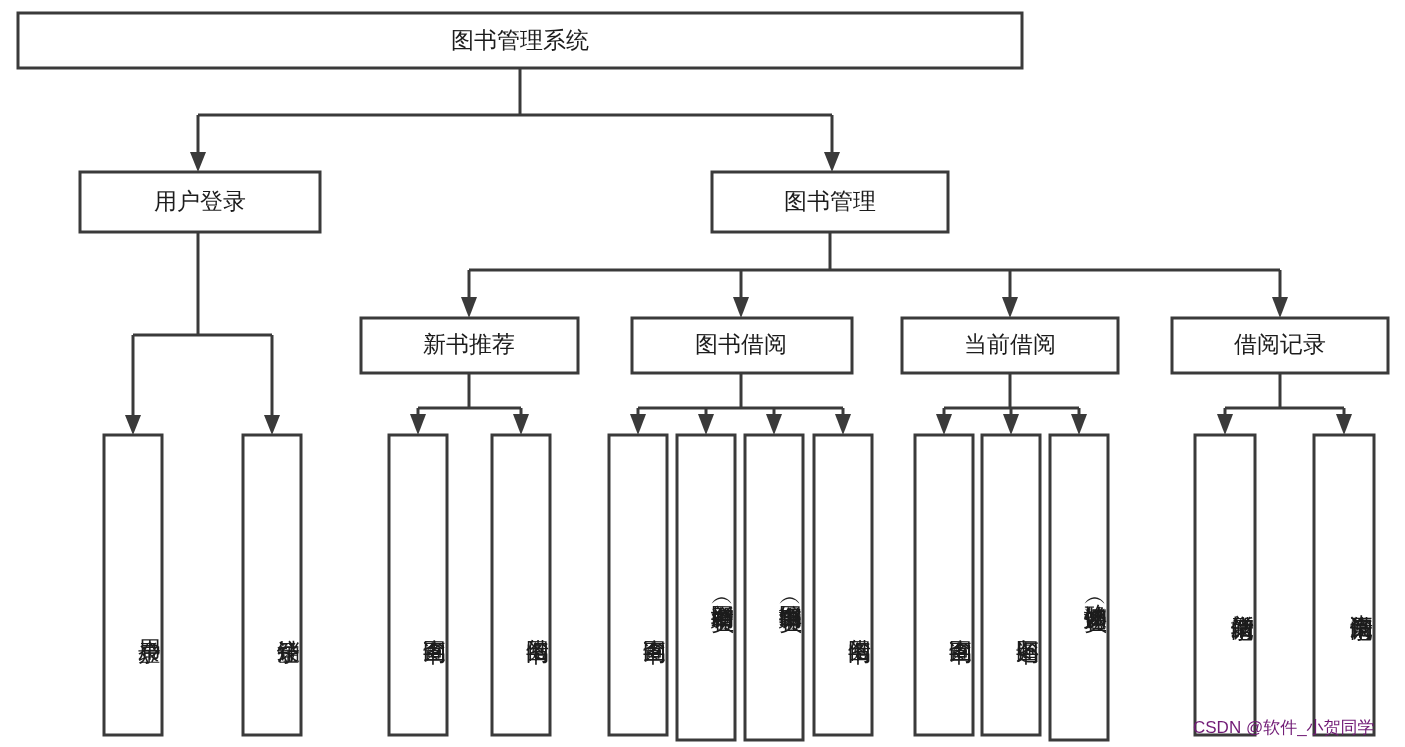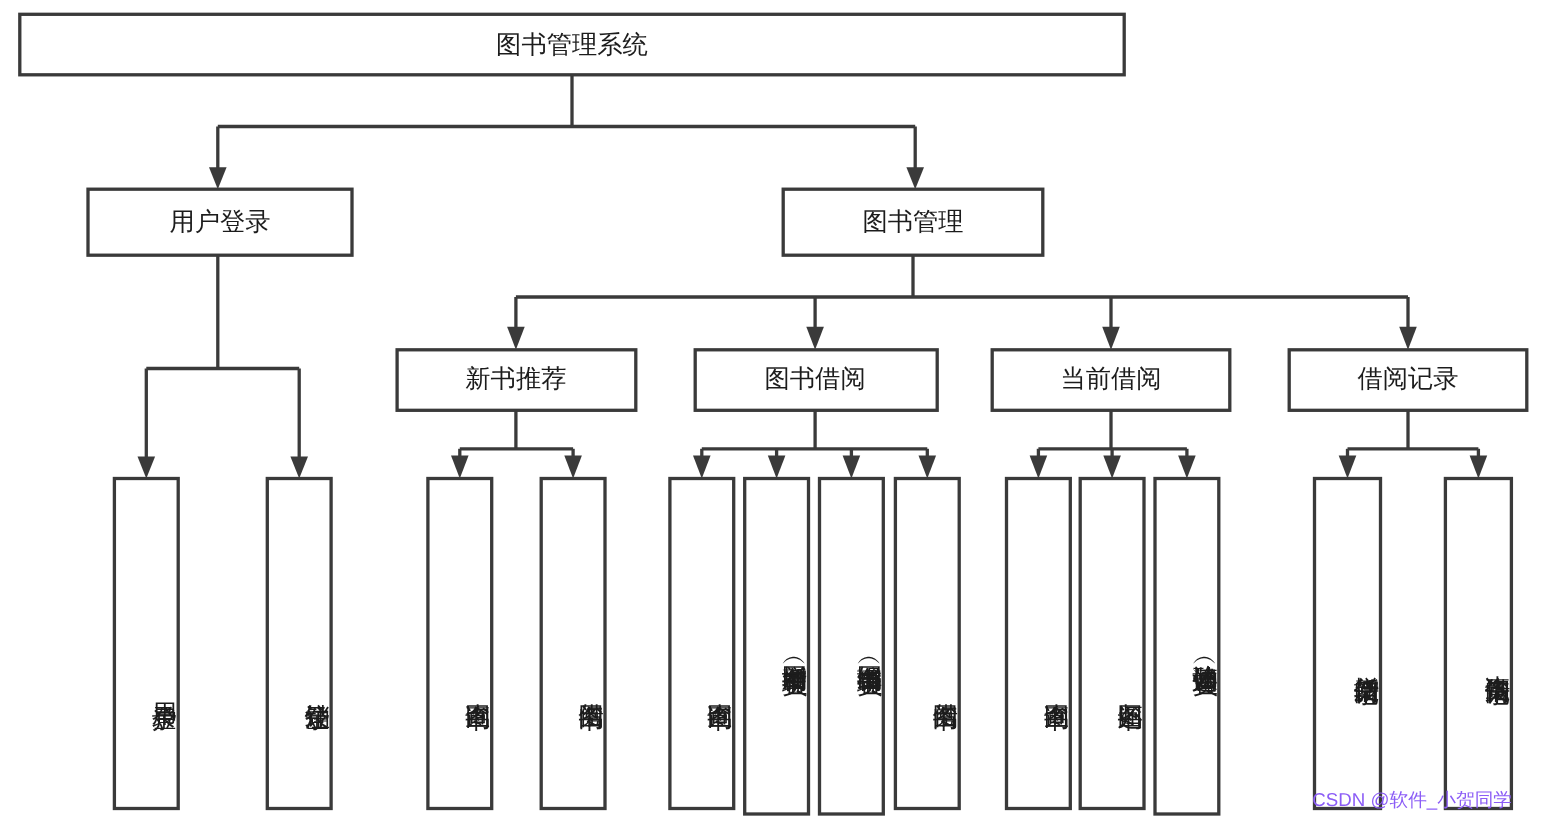--- a/index.html
+++ b/index.html
@@ -62,21 +62,21 @@
     letter-spacing: 1px;
     white-space: nowrap;
     pointer-events: none;
   }
   .watermark {
     position: absolute;
     left: 1193px;
     top: 716px;
     font-family: "Liberation Sans", "DejaVu Sans", sans-serif;
     font-size: 17px;
-    color: #8b5cf6;
+    color: #701a75;
     white-space: nowrap;
     user-select: none;
   }
 </style>
 </head>
 <body>
 
 <div id="diagram-root">
 
   <svg class="flow" viewBox="0 0 1405 747">

